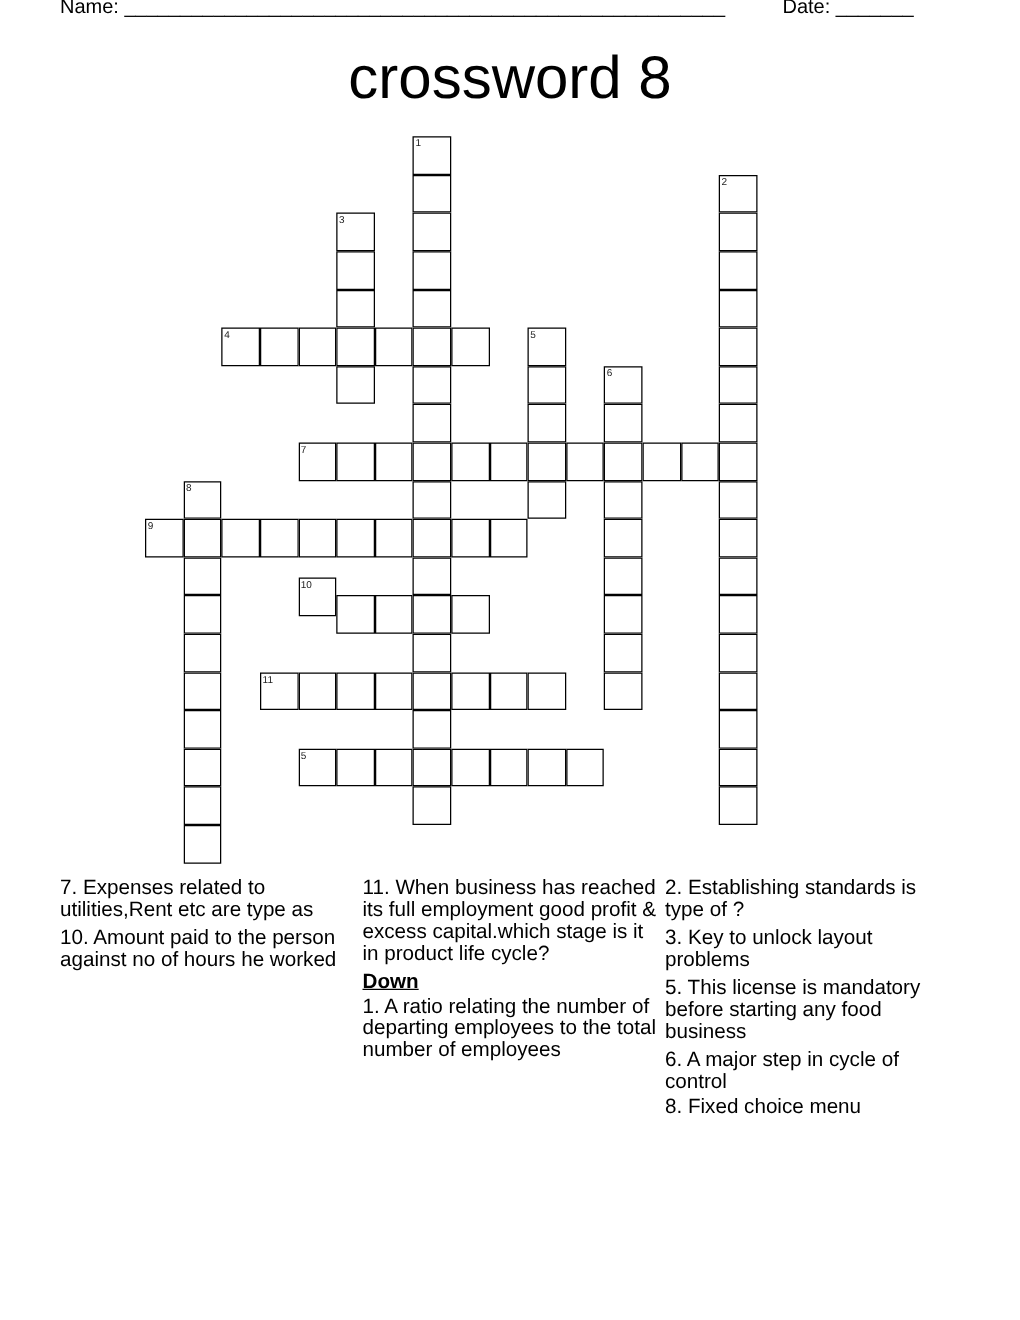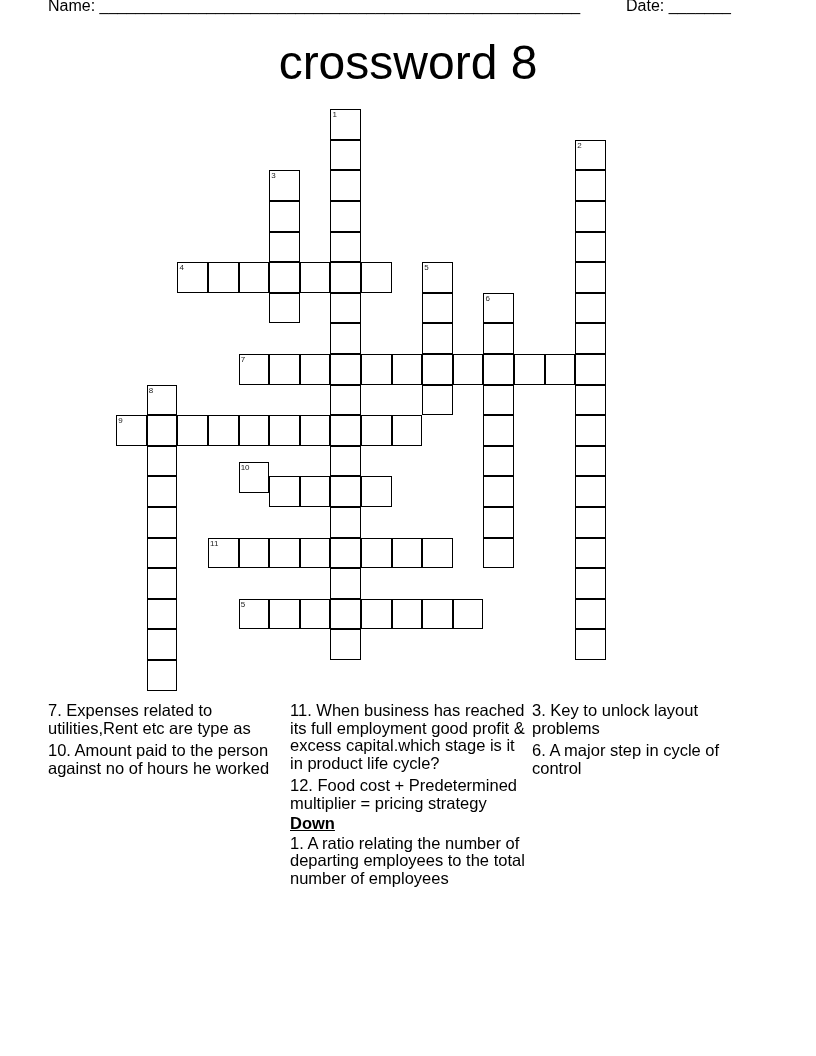--- a/index.html
+++ b/index.html
@@ -161,21 +161,23 @@
     <div class="cell" style="left: 336.6px; top: 489.6px;"></div>
   </div>
 
 <div class="clues col1">
   <div class="clue"><b>7.</b><span> Expenses related to utilities,Rent etc are type as</span></div>
   <div class="clue"><b>10.</b><span> Amount paid to the person against no of hours he worked</span></div>
 </div>
 
 <div class="clues col2">
   <div class="clue"><b>11.</b><span> When business has reached its full employment good profit &amp; excess capital.which stage is it in product life cycle?</span></div>
-  <div class="clue" style="margin-bottom:3px"><b>12.</b><span> Food cost + Predetermined multiplier = pricing strategy</span></div>
   <div class="section">Down</div>
   <div class="clue"><b>1.</b><span> A ratio relating the number of departing employees to the total number of employees</span></div>
 </div>
 
 <div class="clues col3">
+  <div class="clue"><b>2.</b><span> Establishing standards is type of ?</span></div>
   <div class="clue"><b>3.</b><span> Key to unlock layout problems</span></div>
+  <div class="clue"><b>5.</b><span> This license is mandatory before starting any food business</span></div>
   <div class="clue" style="margin-bottom:2px"><b>6.</b><span> A major step in cycle of control</span></div>
+  <div class="clue"><b>8.</b><span> Fixed choice menu</span></div>
 </div>
 
 </body></html>

